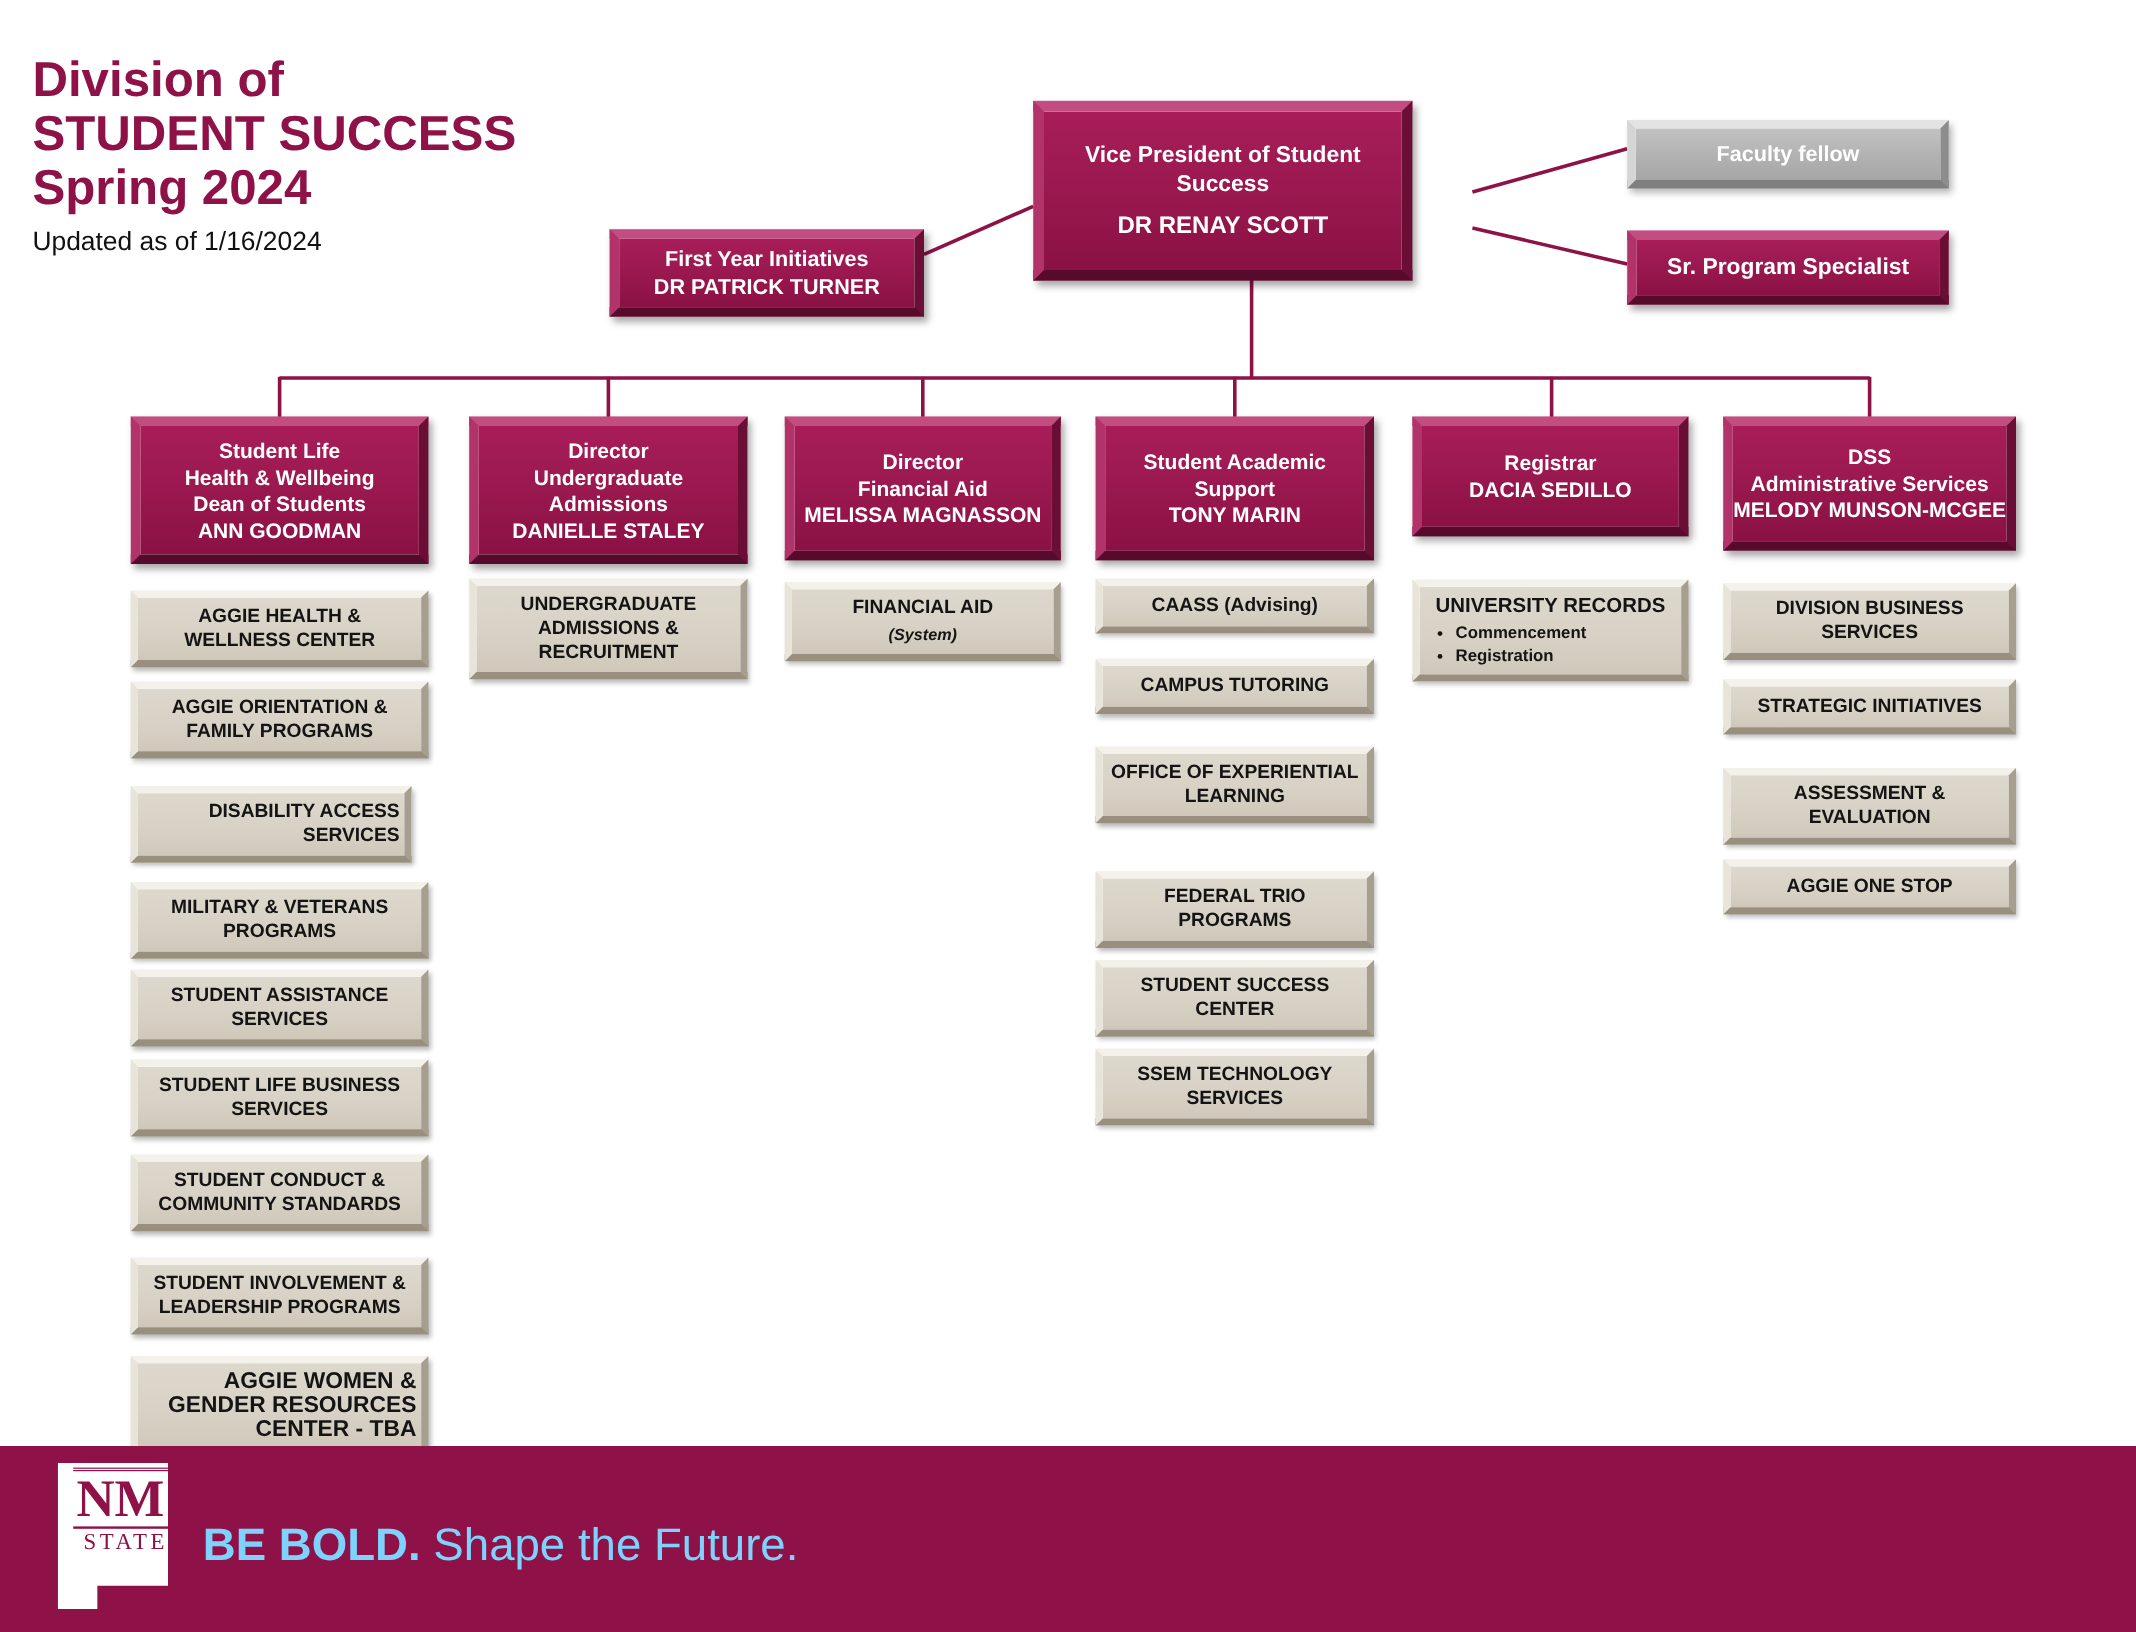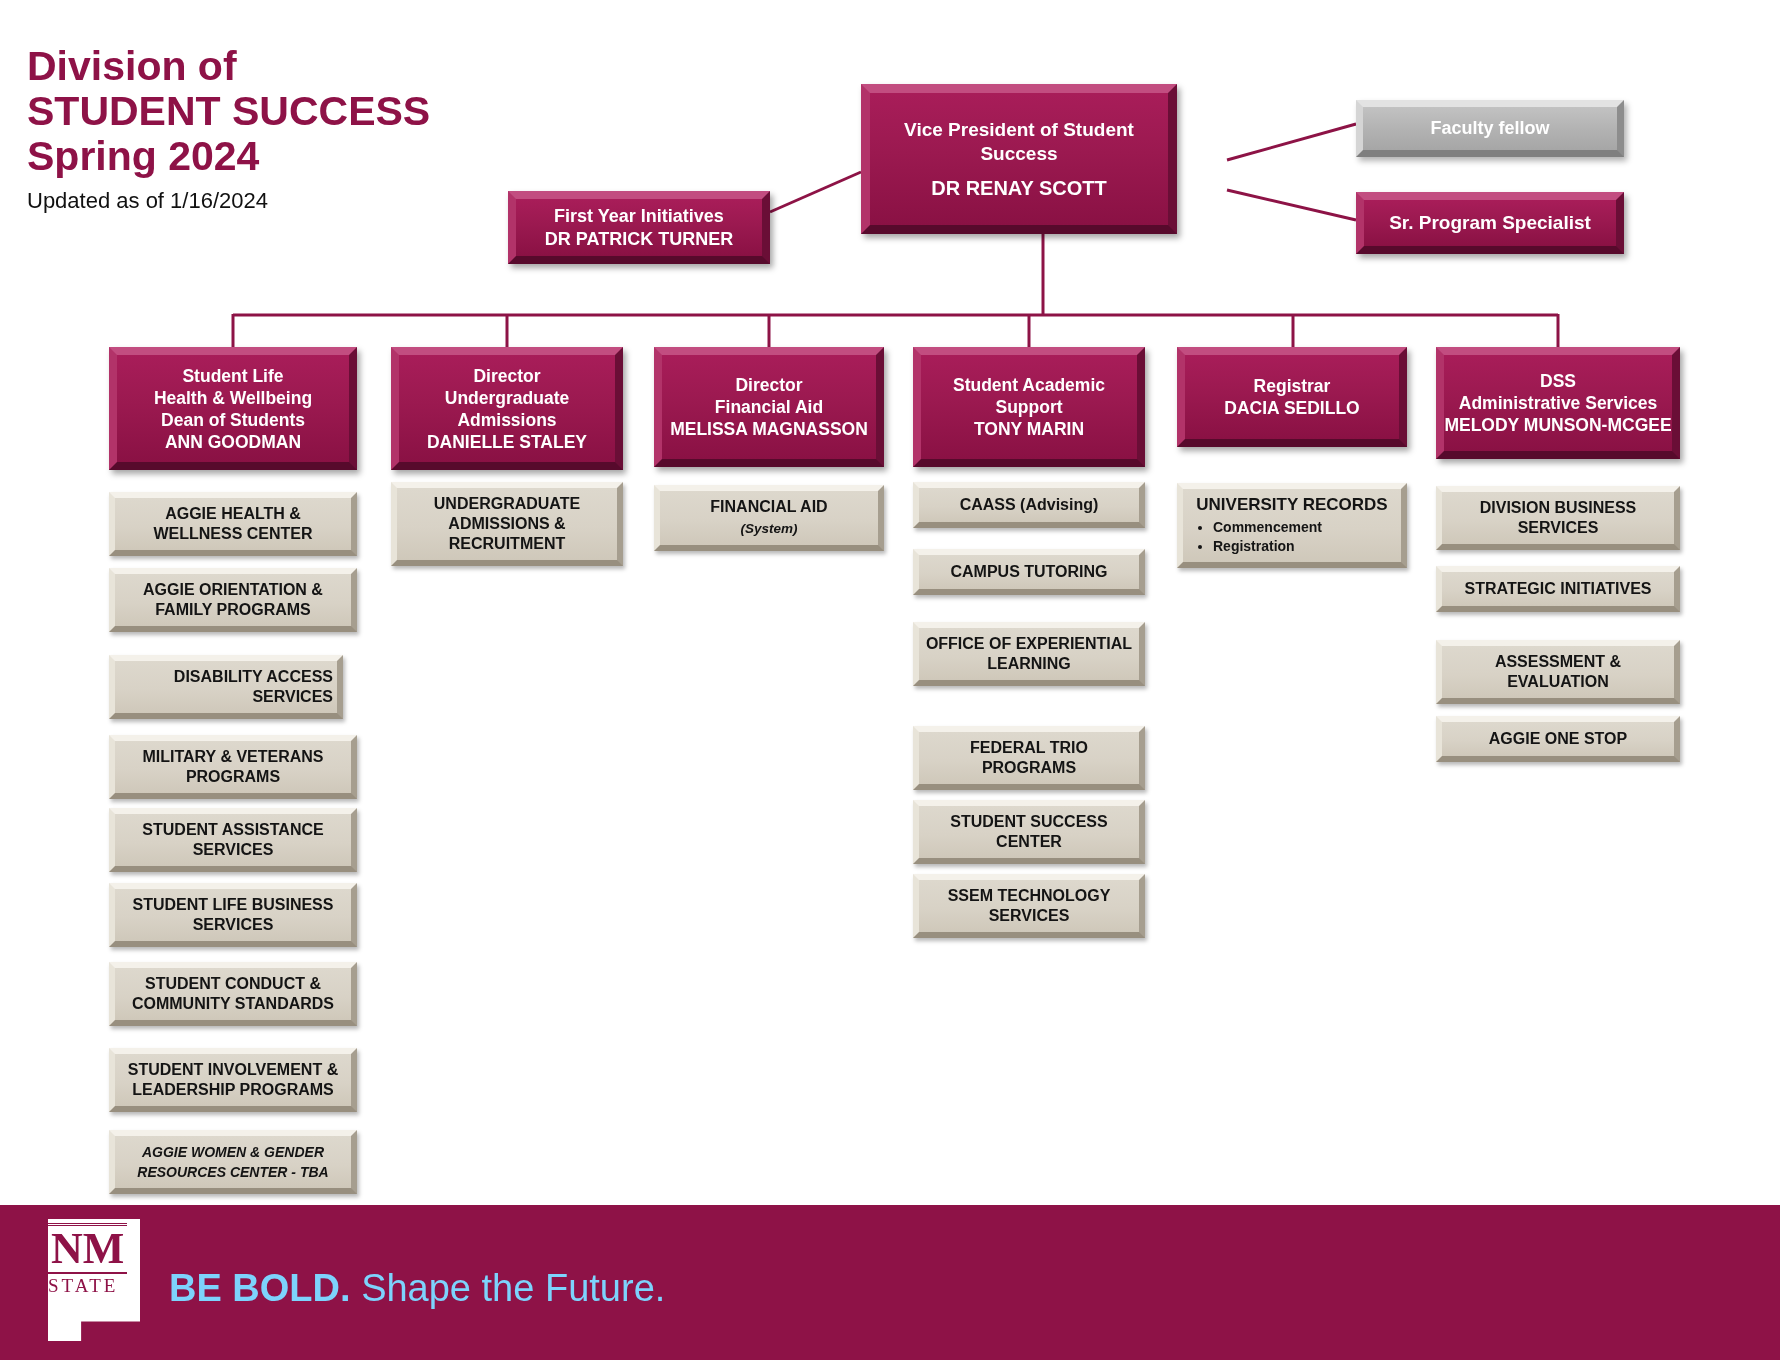--- a/index.html
+++ b/index.html
@@ -40,32 +40,32 @@
   .vp-box{left:861px;top:84px;width:316px;height:150px;border-width:9px;}
   .vp-box .role{font-size:19px;line-height:24px;}
   .vp-box .person{font-size:20px;line-height:24px;margin-top:10px;}
   .first-year{left:508px;top:191px;width:262px;height:73px;font-size:18px;line-height:23px;}
   .faculty{left:1356px;top:100px;width:268px;height:57px;font-size:18px;}
   .sr-program{left:1356px;top:192px;width:268px;height:62px;font-size:19px;}
   .header-box .hline{font-size:17.5px;line-height:22px;}
   .header-box .person{font-size:17.5px;line-height:22px;}
   .item-box{padding:6px 4px;font-size:16px;line-height:20px;min-height:46px;}
   .item-box .sub{font-style:italic;font-weight:bold;font-size:13.5px;margin-top:2px;}
-  .item-box.italic .label{font-style:italic;font-size:14px;}
+  .item-box.italic .label{font-size:19px;text-align:right;}
   .item-box ul{margin:3px 0 0 0;padding:0 0 0 26px;text-align:left;align-self:flex-start;}
   .item-box li{font-size:14px;line-height:19px;font-weight:bold;}
   .item-box .rec-title{font-size:17px;}
   .title-block{position:absolute;left:27px;top:44px;z-index:2;color:var(--maroon,#8E1247);}
   .title-line{font-size:41px;font-weight:bold;line-height:45px;letter-spacing:0px;}
   .updated{color:#111111;font-size:22px;font-weight:normal;margin-top:9px;}
   .footer{position:absolute;left:0;top:1205px;width:1780px;height:155px;
           background:var(--maroon,#8E1247);z-index:2;}
   .nm-logo{position:absolute;left:48px;top:14px;width:92px;height:122px;background:#ffffff;
            clip-path:polygon(0 0,100% 0,100% 84%,36% 84%,36% 100%,0 100%);
-           display:flex;flex-direction:column;align-items:flex-start;
+           display:flex;flex-direction:column;align-items:flex-end;
            font-family:"Liberation Serif", serif;color:var(--maroon,#8E1247);}
   .logo-nm{font-size:44px;font-weight:bold;line-height:46px;margin-top:4px;
            border-top:3px double var(--maroon,#8E1247);border-bottom:2px solid var(--maroon,#8E1247);
            padding:0 3px;}
   .logo-state{font-size:19px;letter-spacing:3px;line-height:24px;}
   .tagline{position:absolute;left:169px;top:62px;color:#7dd3fc;font-size:38px;white-space:nowrap;}
   .tagline .tb{font-weight:bold;}
   .tagline .tr{font-weight:normal;}
   .values{position:absolute;right:34px;top:70px;color:#ffffff;font-size:24px;
           font-style:italic;font-weight:bold;white-space:nowrap;}

